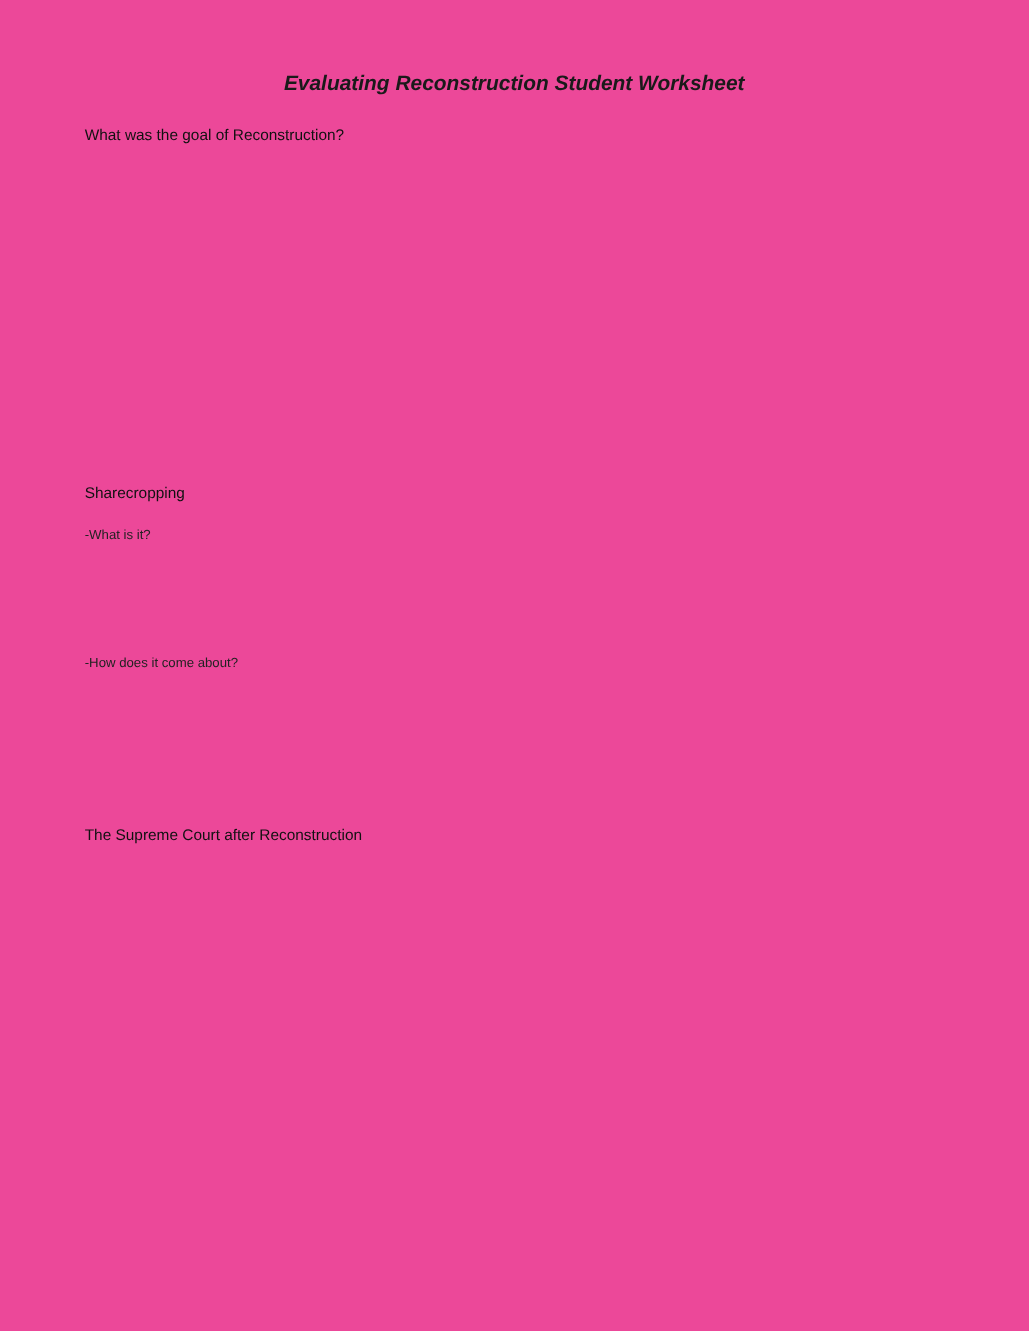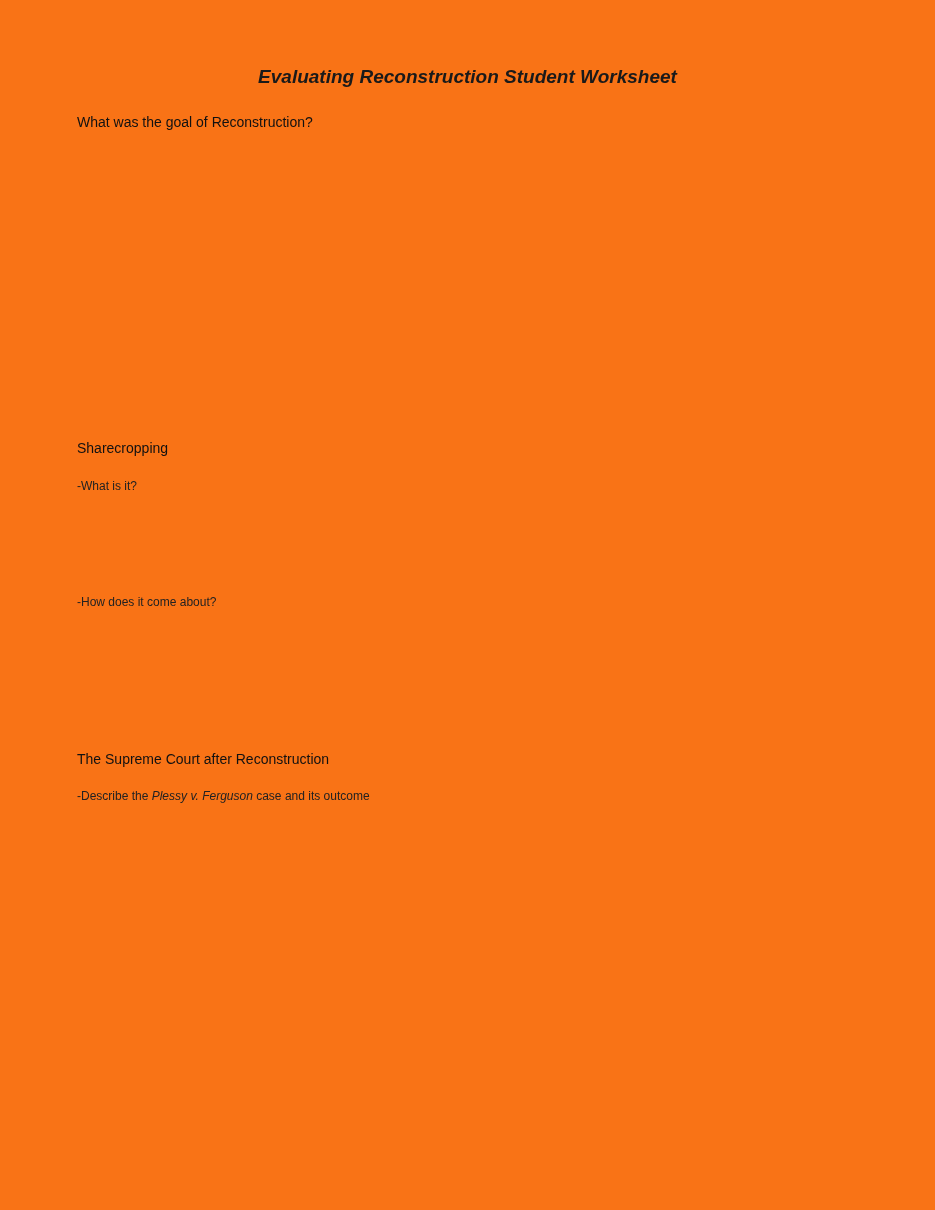--- a/index.html
+++ b/index.html
@@ -12,21 +12,21 @@
       height: 1210px;
       position: relative;
       overflow: hidden;
       font-family: "Liberation Sans", "DejaVu Sans", sans-serif;
       color: #111111;
     }
     .page {
       position: absolute;
       left: 0; top: 0;
       width: 935px; height: 1210px;
-      background: #f97316;
+      background: #ec4899;
     }
     .abs { position: absolute; white-space: nowrap; }
     .title {
       left: 0; width: 935px; top: 66px;
       text-align: center;
       font-size: 19px;
       font-weight: bold;
       font-style: italic;
       color: #1a1a1a;
     }
@@ -73,18 +73,17 @@
   <div class="abs heading" style="top:440px;">Sharecropping</div>
 
   <div class="abs question" style="top:479px;">-What is it?</div>
   <div class="answer-area" style="top:505px;height:80px;"></div>
 
   <div class="abs question" style="top:595px;">-How does it come about?</div>
   <div class="answer-area" style="top:621px;height:120px;"></div>
 
   <div class="abs heading" style="top:751px;">The Supreme Court after Reconstruction</div>
 
-  <div class="abs question" style="top:789px;"><span>-Describe the </span><em>Plessy v. Ferguson</em><span> case and its outcome</span></div>
   <div class="answer-area" style="top:815px;height:115px;"></div>
 
   <div class="answer-area" style="top:971px;height:200px;"></div>
 
 </div>
 
 </body></html>

